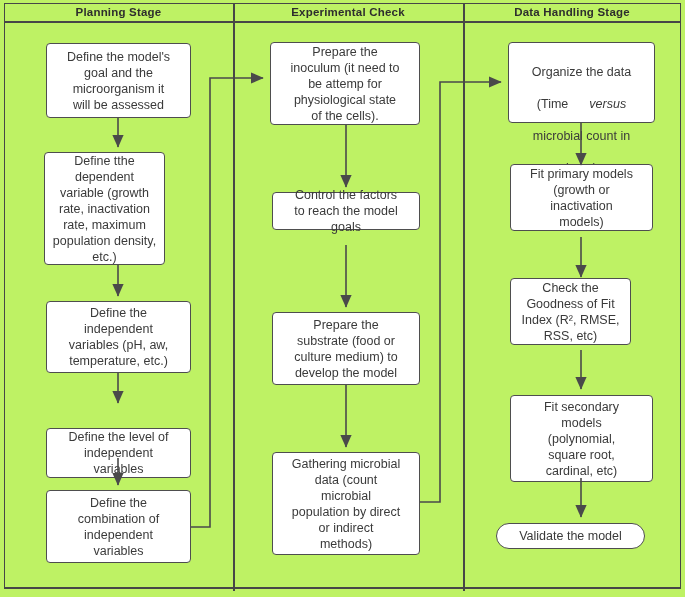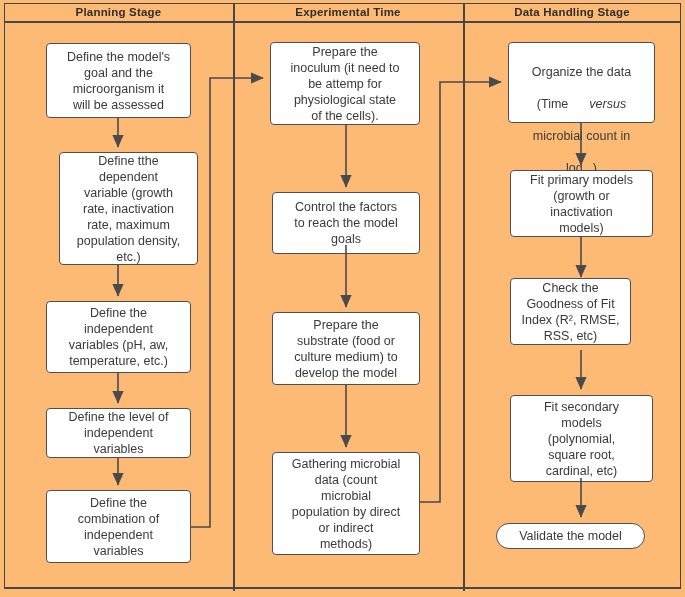--- a/index.html
+++ b/index.html
@@ -1,19 +1,19 @@
 <!DOCTYPE html>
 <html><head>
 <meta charset="utf-8">
 <style>
   html,body{margin:0;padding:0;background:#ffffff;}
   .canvas{
     position:relative;
     width:685px;height:597px;
-    background:#fdba74;
+    background:#bef264;
     font-family:"Liberation Sans","DejaVu Sans",sans-serif;
     color:#3a3a3a;
     overflow:hidden;
     text-decoration:underline;
   }
   .frame{
     position:absolute;left:4px;top:3px;width:677px;height:586px;
     border:1.6px solid #474747;
     border-bottom-width:2.5px;
     box-sizing:border-box;
@@ -52,72 +52,72 @@
 <body>
 
 <div class="canvas">
 
   <div class="frame"></div>
   <div class="vline" style="left:233px"></div>
   <div class="vline" style="left:463px"></div>
   <div class="header-underline"></div>
 
   <div class="lane-title" style="left:4px;width:229px">Planning Stage</div>
-  <div class="lane-title" style="left:233px;width:230px">Experimental Time</div>
+  <div class="lane-title" style="left:233px;width:230px">Experimental Check</div>
   <div class="lane-title" style="left:463px;width:218px">Data Handling Stage</div>
 
   <div class="node" style="left:46px;top:43px;width:145px;height:75px">Define the model's
 goal and the
 microorganism it
 will be assessed</div>
-  <div class="node" style="left:59px;top:152px;width:139px;height:113px">Define tthe
+  <div class="node" style="left:44px;top:152px;width:121px;height:113px">Define tthe
 dependent
 variable (growth
 rate, inactivation
 rate, maximum
 population density,
 etc.)</div>
   <div class="node" style="left:46px;top:301px;width:145px;height:72px">Define the
 independent
 variables (pH, aw,
 temperature, etc.)</div>
-  <div class="node" style="left:46px;top:408px;width:145px;height:50px">Define the level of
+  <div class="node" style="left:46px;top:428px;width:145px;height:50px">Define the level of
 independent
 variables</div>
   <div class="node" style="left:46px;top:490px;width:145px;height:73px">Define the
 combination of
 independent
 variables</div>
 
   <div class="node" style="left:270px;top:42px;width:150px;height:83px">Prepare the
 inoculum (it need to
 be attemp for
 physiological state
 of the cells).</div>
-  <div class="node" style="left:272px;top:192px;width:148px;height:62px">Control the factors
+  <div class="node" style="left:272px;top:192px;width:148px;height:38px">Control the factors
 to reach the model
 goals</div>
   <div class="node" style="left:272px;top:312px;width:148px;height:73px">Prepare the
 substrate (food or
 culture medium) to
 develop the model</div>
   <div class="node" style="left:272px;top:452px;width:148px;height:103px">Gathering microbial
 data (count
 microbial
 population by direct
 or indirect
 methods)</div>
 
   <div class="node" style="left:508px;top:42px;width:147px;height:81px;display:block;padding-top:5px">
     <div>Organize the data</div>
     <div><span>(Time</span><span class="vs">versus</span></div>
     <div>microbial count in</div>
     <div><span>log</span><sub>10</sub><span>)</span></div>
   </div>
-  <div class="node" style="left:510px;top:170px;width:143px;height:67px">Fit primary models
+  <div class="node" style="left:510px;top:164px;width:143px;height:67px">Fit primary models
 (growth or
 inactivation
 models)</div>
   <div class="node" style="left:510px;top:278px;width:121px;height:67px">Check the
 Goodness of Fit
 Index (R², RMSE,
 RSS, etc)</div>
   <div class="node" style="left:510px;top:395px;width:143px;height:87px">Fit secondary
 models
 (polynomial,

